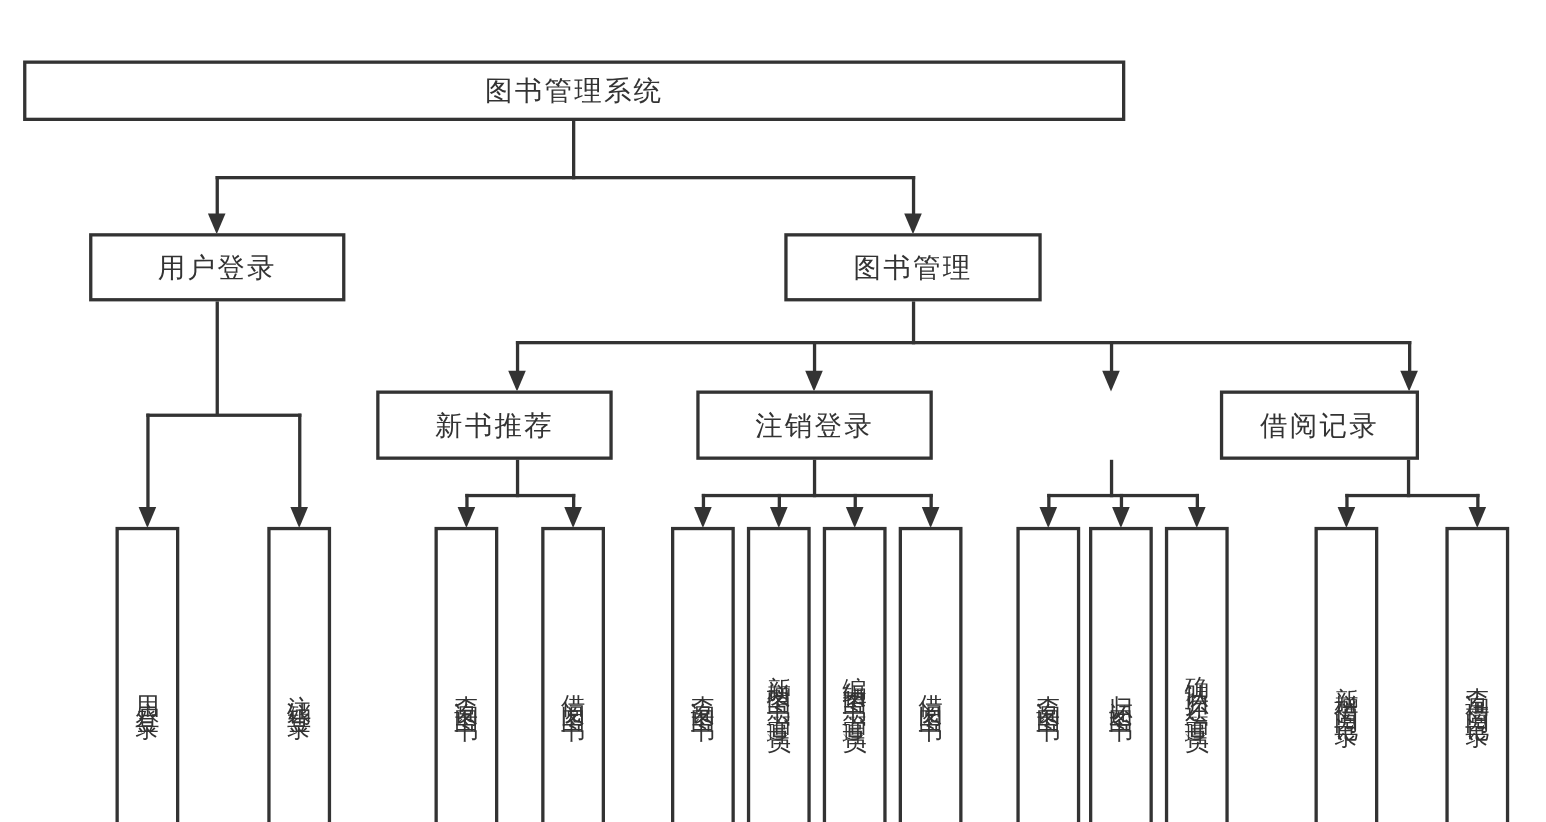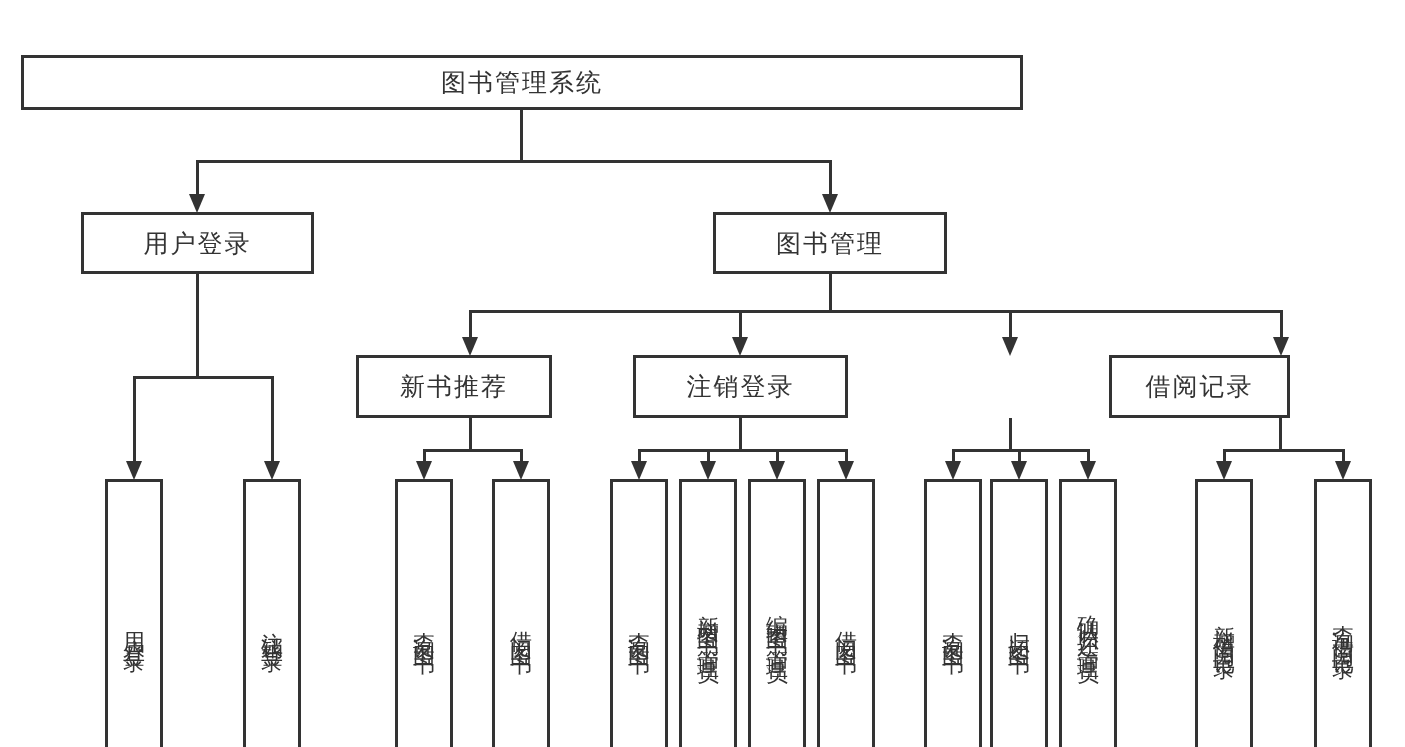--- a/index.html
+++ b/index.html
@@ -77,21 +77,21 @@
   <div class="hl" style="left:469px; top:268px; width:814px;"></div>
   <div class="vl" style="left:469px; top:268px; height:29px;"></div>
   <div class="ah" style="left:462px; top:295px;"></div>
   <div class="vl" style="left:739px; top:268px; height:29px;"></div>
   <div class="ah" style="left:732px; top:295px;"></div>
   <div class="vl" style="left:1009px; top:268px; height:29px;"></div>
   <div class="ah" style="left:1002px; top:295px;"></div>
   <div class="vl" style="left:1280px; top:268px; height:29px;"></div>
   <div class="ah" style="left:1273px; top:295px;"></div>
 
-  <div class="box hbox" style="left:356px; top:313px; width:196px; height:63px;">新书推荐</div>
+  <div class="box hbox" style="left:342px; top:313px; width:215px; height:63px;">新书推荐</div>
   <div class="box hbox" style="left:633px; top:313px; width:215px; height:63px;">注销登录</div>
   <div class="box hbox" style="left:1109px; top:313px; width:181px; height:63px;">借阅记录</div>
 
   <div class="vl" style="left:469px; top:376px; height:34px;"></div>
   <div class="hl" style="left:423px; top:407px; width:100px;"></div>
   <div class="vl" style="left:423px; top:407px; height:14px;"></div>
   <div class="ah" style="left:416px; top:419px;"></div>
   <div class="vl" style="left:520px; top:407px; height:14px;"></div>
   <div class="ah" style="left:513px; top:419px;"></div>
 

